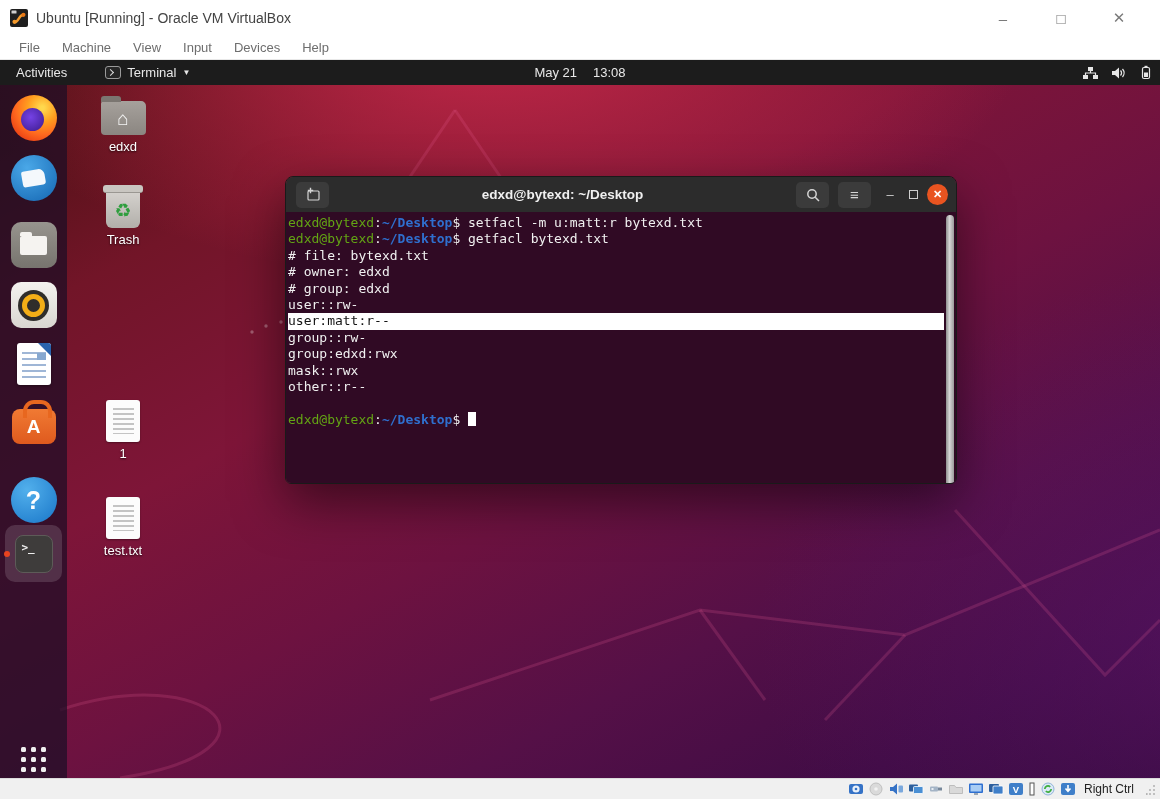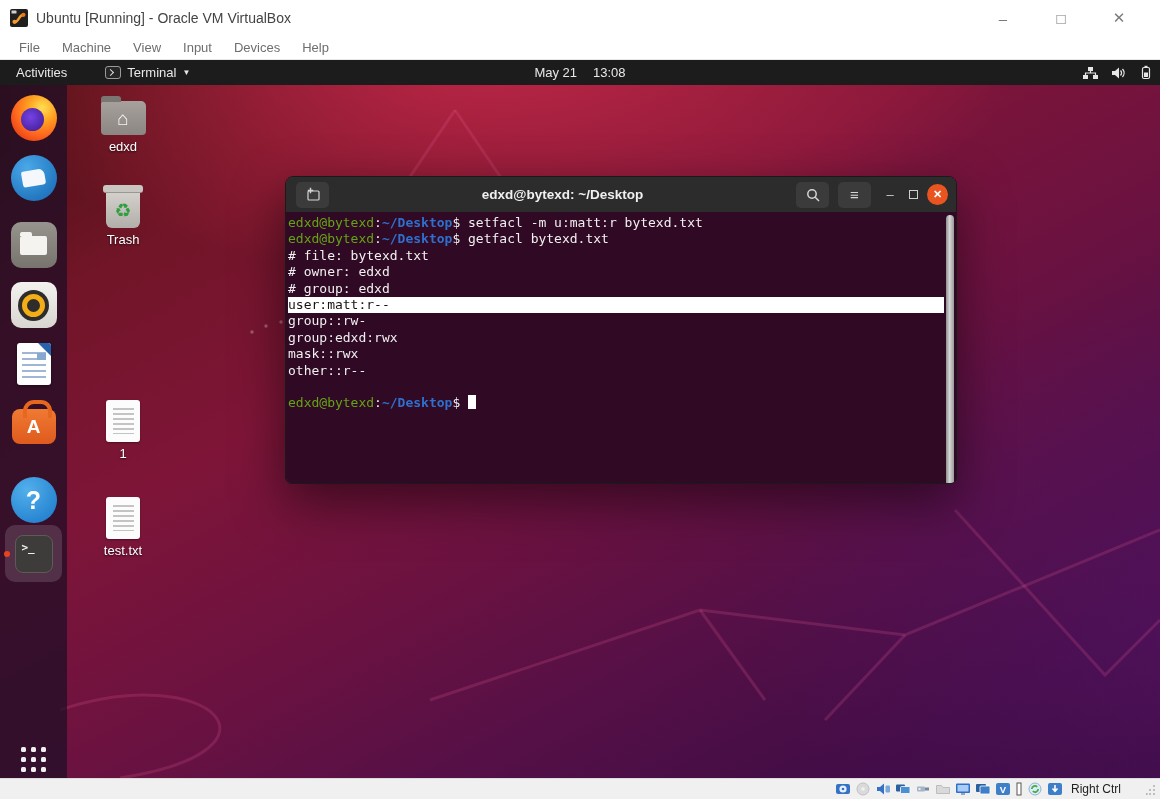--- a/index.html
+++ b/index.html
@@ -87,21 +87,21 @@
   .pw { color:#f0f0f0; }
   .pb { color:#2f6fce; font-weight:bold; }
   .hl { background:#ffffff; color:#141414; margin-right:-2px; }
   .cursor { display:inline-block; width:8px; height:14px; background:#ffffff; vertical-align:-2px; margin-left:8px; }
   .term-scrollbar { position:absolute; right:1px; top:3px; bottom:3px; width:10px; }
   .term-thumb { position:absolute; left:1px; top:0; bottom:0; width:8px; border-radius:4px; background:linear-gradient(90deg,#8f8f8f,#d6d6d6 45%,#9a9a9a); }
 
   
   .statusbar { position:absolute; left:0; top:778px; width:1160px; height:21px; background:#f0f0f0; border-top:1px solid #dcdcdc; display:flex; align-items:center; justify-content:flex-end; gap:4px; padding-right:4px; }
   .status-icon { display:flex; align-items:center; }
-  .host-key { font-size:12px; color:#222; margin:0 21px 0 4px; }
+  .host-key { font-size:12px; color:#222; margin:0 8px 0 4px; }
 </style>
 </head>
 <body>
 
 <div class="vbox-titlebar">
   <svg class="vbox-icon" viewBox="0 0 18 18">
     <rect width="18" height="18" rx="2" fill="#1f1f1f"></rect>
     <path d="M4 13c5 1.5 4.5-8 9.5-7" stroke="#f59b2d" stroke-width="2.4" fill="none"></path>
     <circle cx="4.5" cy="12.8" r="2.1" fill="#f59b2d"></circle>
     <circle cx="13.4" cy="5.8" r="2.1" fill="#e87817"></circle>
@@ -272,20 +272,21 @@
         <span class="max-box"></span>
         <span class="close-circle">✕</span>
       </div>
     </div>
     <div class="term-body">
       <div class="term-line"><span class="pg">edxd@bytexd</span><span class="pw">:</span><span class="pb">~/Desktop</span><span class="pw">$</span><span class="pw"> setfacl -m u:matt:r bytexd.txt</span></div>
       <div class="term-line"><span class="pg">edxd@bytexd</span><span class="pw">:</span><span class="pb">~/Desktop</span><span class="pw">$</span><span class="pw"> getfacl bytexd.txt</span></div>
       <div class="term-line"># file: bytexd.txt</div>
       <div class="term-line"># owner: edxd</div>
       <div class="term-line"># group: edxd</div>
+      <div class="term-line">user::rw-</div>
       <div class="term-line hl">user:matt:r--</div>
       <div class="term-line">group::rw-</div>
       <div class="term-line">group:edxd:rwx</div>
       <div class="term-line">mask::rwx</div>
       <div class="term-line">other::r--</div>
       <div class="term-line">&nbsp;</div>
       <div class="term-line"><span class="pg">edxd@bytexd</span><span class="pw">:</span><span class="pb">~/Desktop</span><span class="pw">$</span><span class="cursor"></span></div>
       <div class="term-scrollbar">
           <div class="term-thumb"></div>
         </div>

